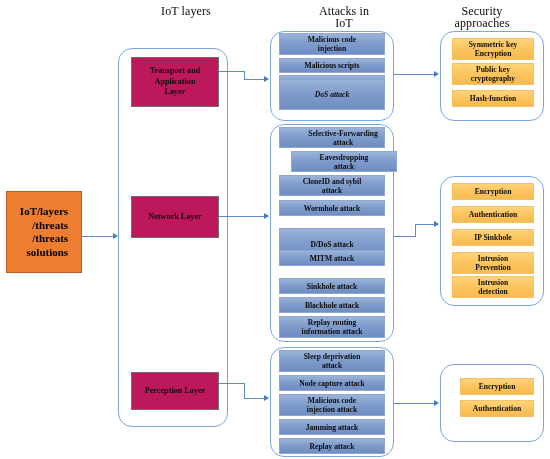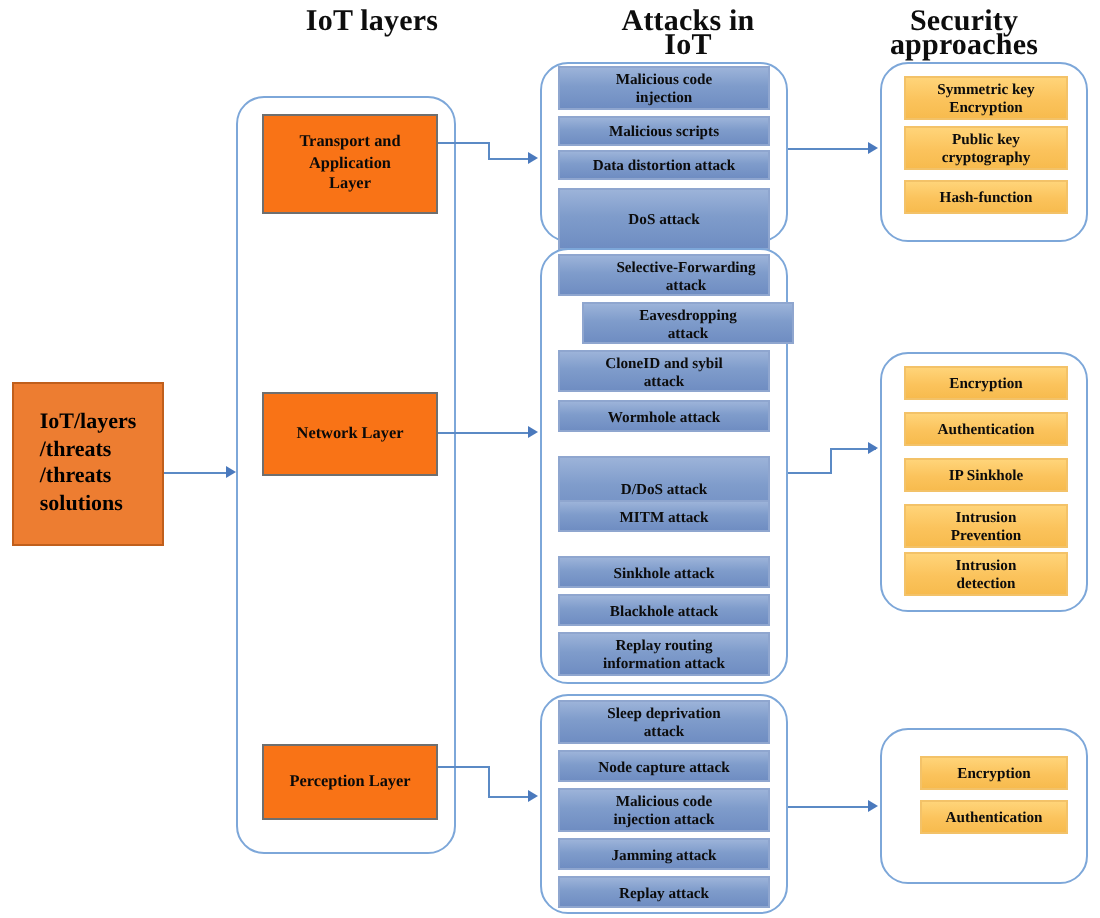--- a/index.html
+++ b/index.html
@@ -1,35 +1,35 @@
 <!DOCTYPE html>
 <html><head>
 <meta charset="utf-8">
 <style>
   html,body{margin:0;padding:0;background:#ffffff;}
   body{width:550px;height:459px;position:relative;overflow:hidden;
        font-family:"Liberation Serif",serif;color:#111111;}
   .canvas{position:absolute;left:0;top:0;width:550px;height:459px;}
 
   
-  .col-head{position:absolute;text-align:center;font-weight:bold;font-size:15px;
+  .col-head{position:absolute;text-align:center;font-weight:normal;font-size:12px;
             line-height:11.5px;color:#0d0d0d;letter-spacing:.1px;}
 
   
   .group{position:absolute;border:1.2px solid #7da7d9;border-radius:14px;
          background:transparent;box-sizing:border-box;}
 
   
   .source-box{position:absolute;background:#ED7D31;border:1px solid #c05f1c;
               display:flex;align-items:center;justify-content:center;
-              text-align:left;font-weight:bold;font-size:11px;line-height:13.5px;
+              text-align:right;font-weight:bold;font-size:11px;line-height:13.5px;
               color:#000;box-sizing:border-box;}
 
   
-  .layer-box{position:absolute;background:#f97316;border:1px solid #6f6f6f;
+  .layer-box{position:absolute;background:#be185d;border:1px solid #6f6f6f;
              display:flex;align-items:center;justify-content:center;
              text-align:center;font-weight:bold;font-size:8.2px;line-height:10.5px;
              color:#0a0a0a;box-sizing:border-box;}
 
   
   .attack-box{position:absolute;
               background:linear-gradient(180deg,#9cb3d9 0%,#7f9ccb 45%,#6f8dc2 100%);
               border:1px solid #8fa6cf;
               display:flex;align-items:center;justify-content:center;
               text-align:center;font-weight:bold;font-size:7.6px;line-height:9px;
@@ -120,21 +120,21 @@
       <div><span>Malicious code</span></div>
       <div><span>injection</span></div>
     </div>
   </div>
   <div class="attack-box" style="left:279px;top:58px;width:106px;height:15px;">
     <div><span>Malicious scripts</span></div>
   </div>
   <div class="attack-box" style="left:279px;top:75px;width:106px;height:15px;">
     <div><span>Data distortion attack</span></div>
   </div>
-  <div class="attack-box" style="left:279px;top:94px;width:106px;height:31px;">
+  <div class="attack-box" style="left:279px;top:79px;width:106px;height:31px;font-style:italic;">
     <div><span>DoS attack</span></div>
   </div>
 
   <div class="ln h" style="left:394px;top:74px;width:43px;"></div>
   <div class="arrow" style="left:434px;top:70.5px;"></div>
 
   <div class="group" style="left:270px;top:124px;width:124px;height:218px;"></div>
 
   <div class="attack-box" style="left:279px;top:127px;width:106px;height:21px;padding-left:24px;">
     <div>

